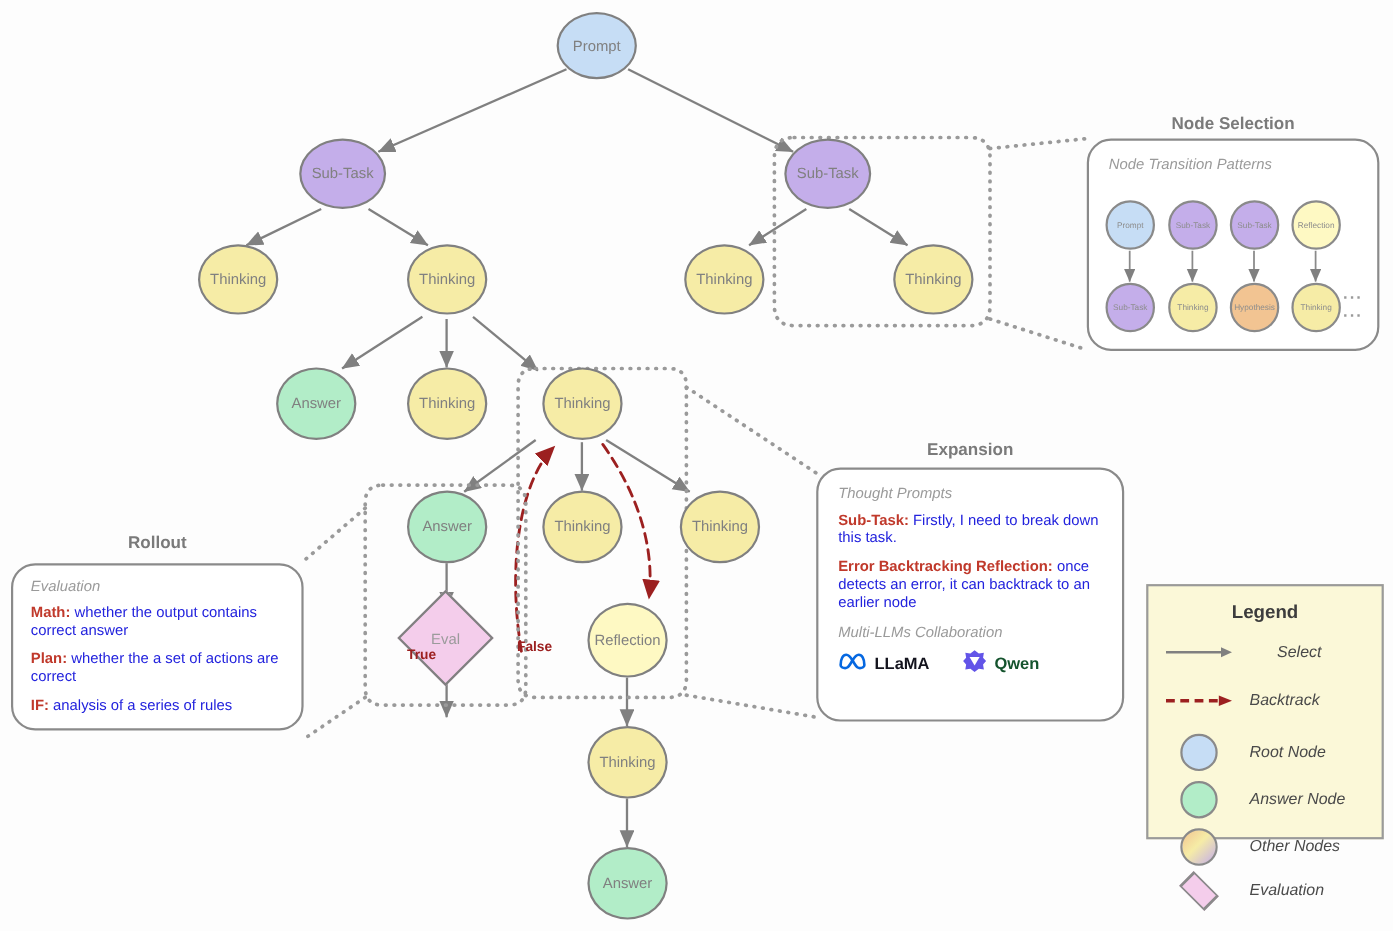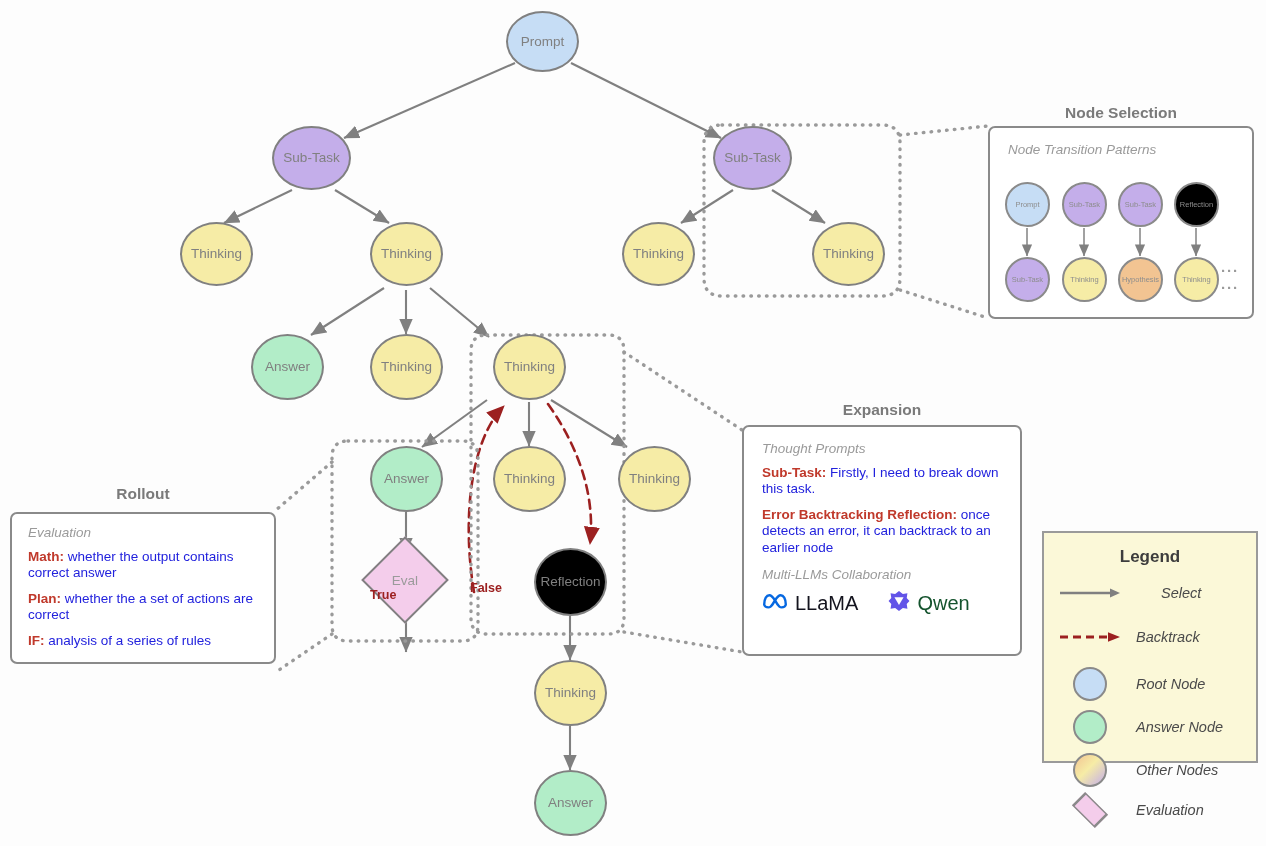--- a/index.html
+++ b/index.html
@@ -24,21 +24,21 @@
     font-size:13.5px;
     box-sizing:border-box;
     text-align:center;
     line-height:1;
     z-index:5;
   }
   .n-root{background:#c6ddf5;}
   .n-sub{background:#c4aeea;}
   .n-think{background:#f6eca6;}
   .n-answer{background:#b2edc8;}
-  .n-reflect{background:#000000;}
+  .n-reflect{background:#fef9c3;}
   .n-hypo{background:#f2c492;}
 
   .diamond{
     position:absolute;
     background:#f4cdeb;
     border:2.5px solid #808080;
     transform:rotate(45deg);
     box-sizing:border-box;
     z-index:5;
   }
@@ -58,21 +58,21 @@
     font-weight:bold;
     z-index:7;
     white-space:nowrap;
   }
 
   
   .panel{
     position:absolute;
     background:#ffffff;
     border:2.2px solid #8a8a8a;
-    border-radius:7px;
+    border-radius:22px;
     box-sizing:border-box;
     z-index:8;
   }
   .panel-title{
     position:absolute;
     color:#7a7a7a;
     font-size:15.5px;
     font-weight:bold;
     z-index:9;
     white-space:nowrap;
@@ -138,21 +138,21 @@
   .lg-circle.answer{background:#b2edc8;}
   .lg-circle.other{background:linear-gradient(135deg,#f2c492 0%,#f6eca6 45%,#c4aeea 100%);}
   .lg-diamond{
     width:26px;height:26px;background:#f4cdeb;border:2.5px solid #8a8a8a;
     transform:rotate(45deg) scaleY(0.72) scaleX(1.25);box-sizing:border-box;
   }
 
   
   .llm-row{display:flex;align-items:center;gap:30px;margin-top:8px;}
   .llm{display:flex;align-items:center;gap:7px;}
-  .llm-name{font-size:20px;font-weight:normal;}
+  .llm-name{font-size:15px;font-weight:bold;}
   .llm-name.llama{color:#14141e;}
   .llm-name.qwen{color:#14532d;}
 </style>
 </head>
 <body>
 
 <div id="canvas">
 
   <svg class="layer" viewBox="0 0 1266 846" width="1266" height="846">
     <defs>

